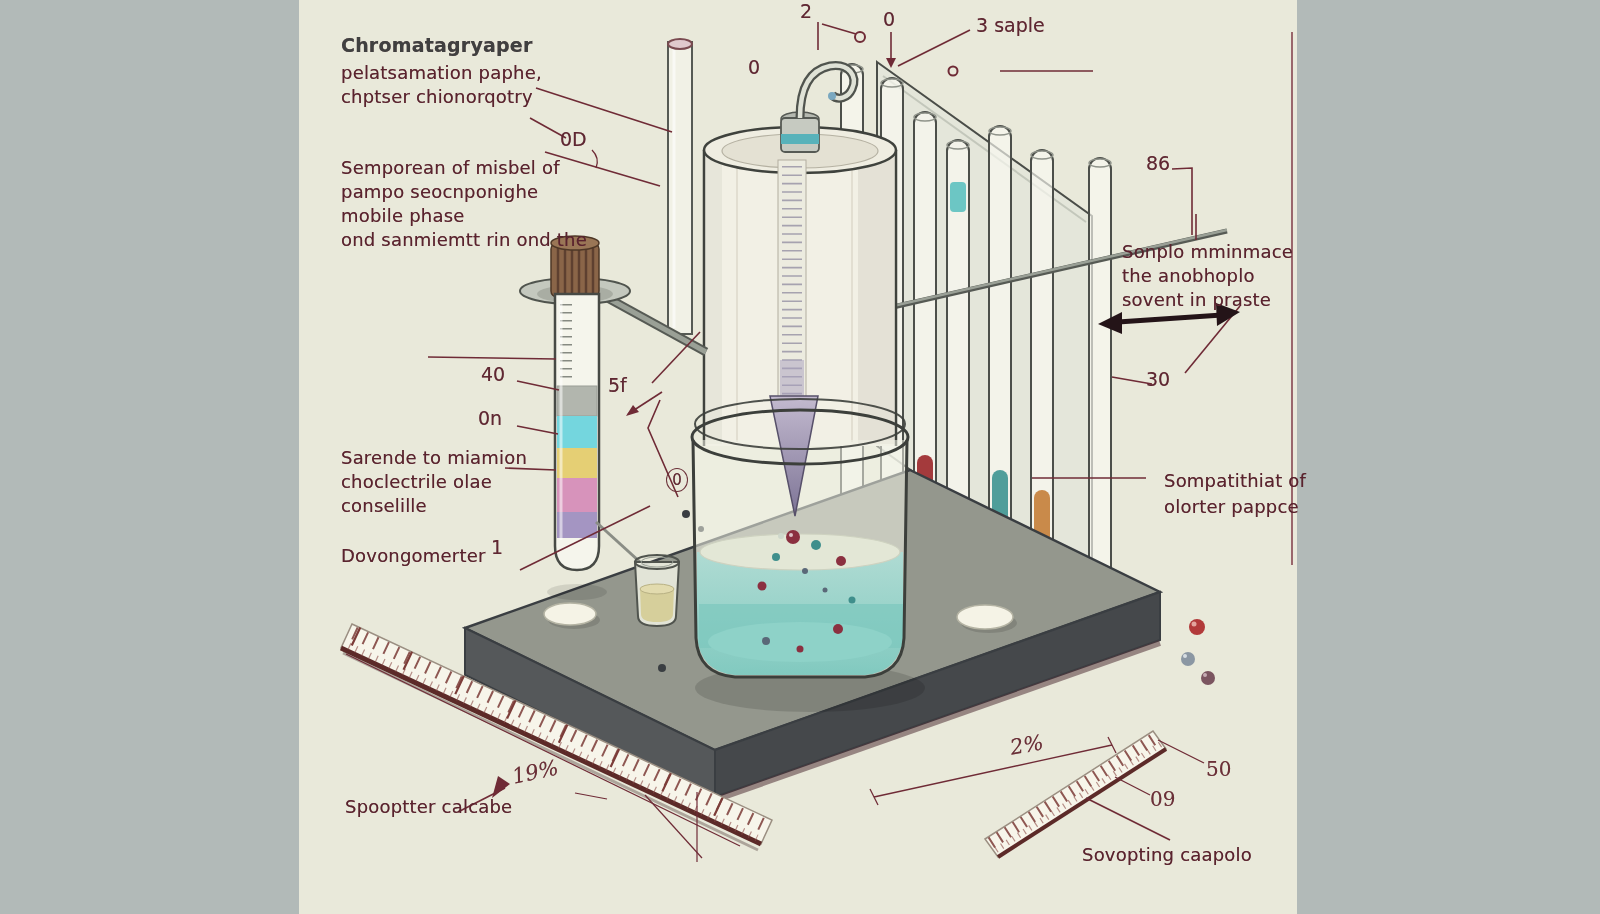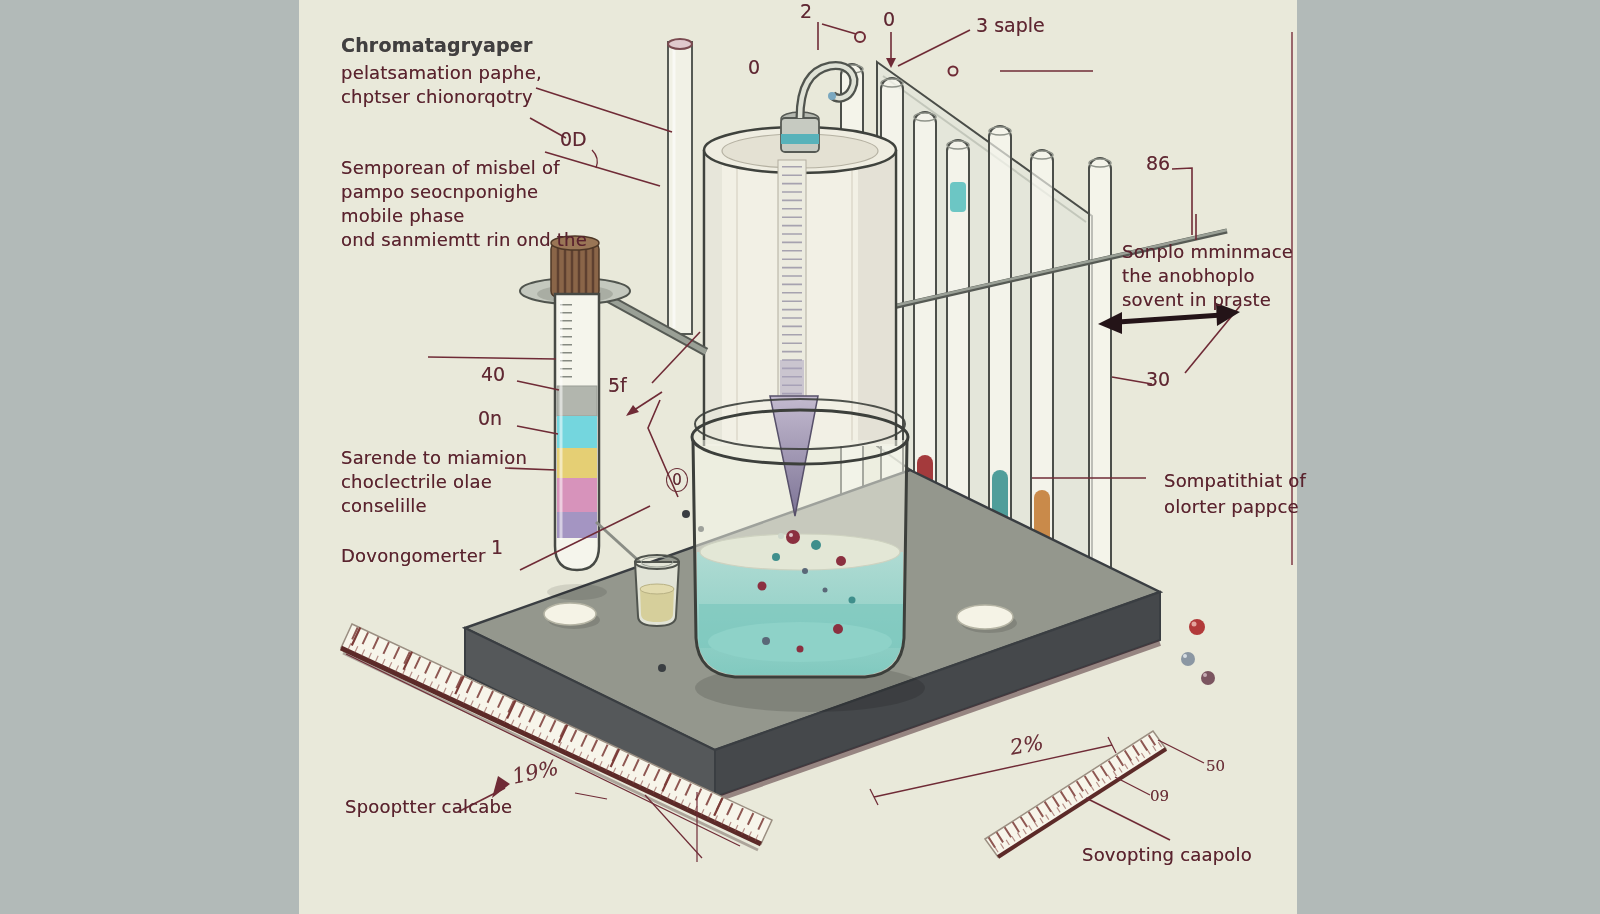--- a/index.html
+++ b/index.html
@@ -7,21 +7,21 @@
          font-family:"DejaVu Sans",sans-serif;}
   .artboard{position:absolute;left:299px;top:0;width:998px;height:914px;background:#e9e9da;}
   svg.art{position:absolute;left:0;top:0;width:1600px;height:914px;}
   .label{position:absolute;color:#5a232e;font-size:18px;line-height:24px;letter-spacing:.2px;
          text-shadow:0 0 .5px rgba(90,35,46,.55);}
   .label .ln{white-space:nowrap;}
   .title-head{font-weight:bold;font-size:19px;color:#404040;margin-bottom:4px;white-space:nowrap;}
   .callout{position:absolute;color:#5f2732;font-size:19px;white-space:nowrap;
            text-shadow:0 0 .5px rgba(95,39,50,.5);}
   .hand{font-family:"DejaVu Serif",serif;font-style:italic;font-size:21px;color:#6b3038;}
-  .hand2{font-family:"DejaVu Serif",serif;font-size:15px;color:#6b3038;}
+  .hand2{font-family:"DejaVu Serif",serif;font-size:20px;color:#6b3038;}
   .rot-12{transform:rotate(-12deg);}
   .rot-10{transform:rotate(-10deg);}
   .circled{border:1.6px solid #6b3038;border-radius:50%;width:20px;height:22px;
            text-align:center;font-size:15px;line-height:22px;padding:0;}
 </style>
 </head>
 <body>
 
 <div class="stage">
 

